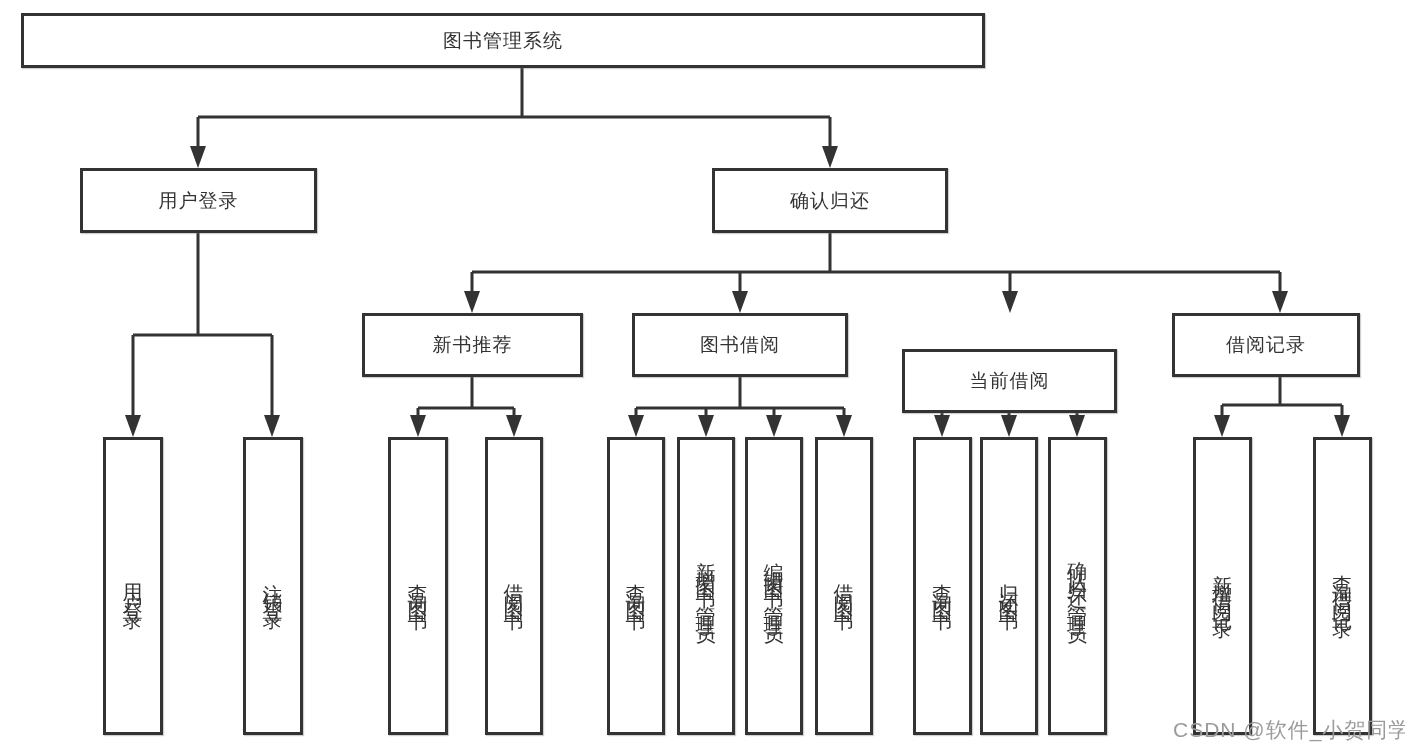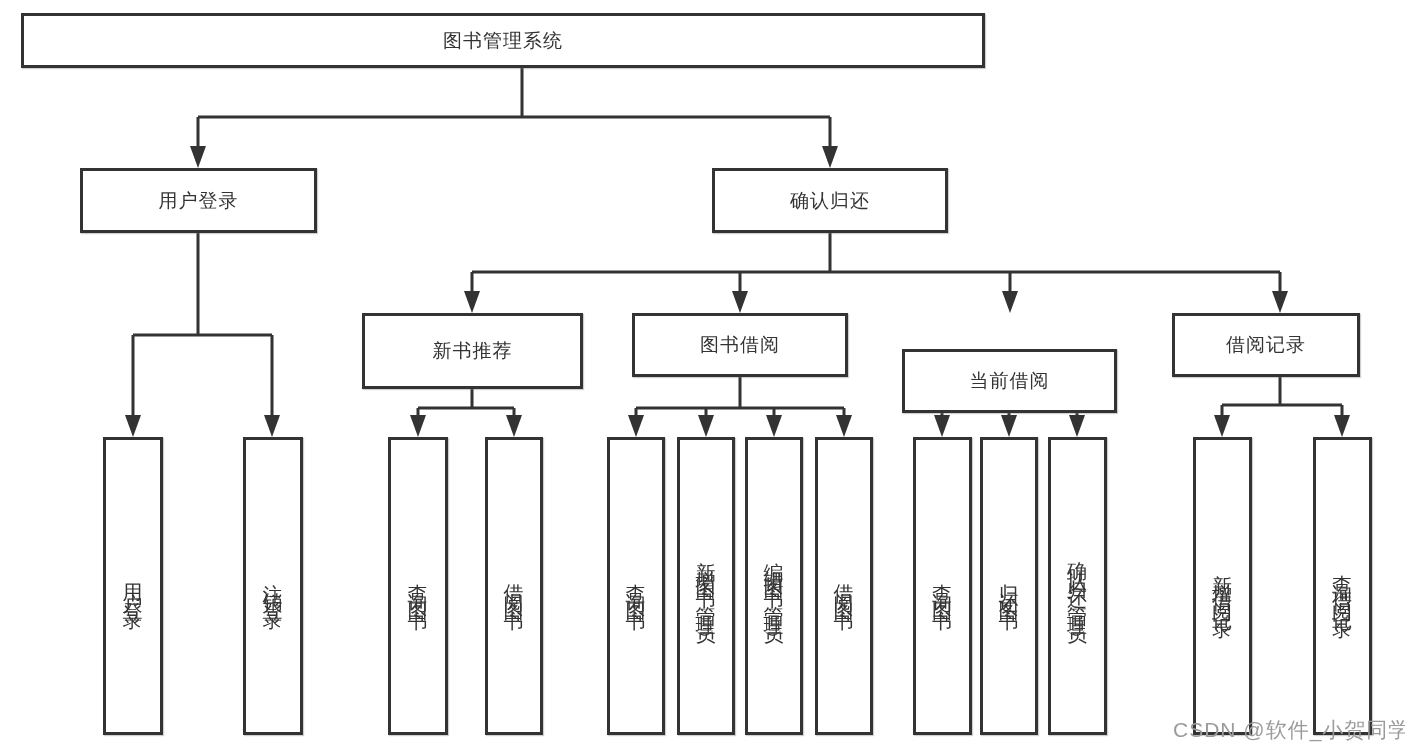--- a/index.html
+++ b/index.html
@@ -77,21 +77,21 @@
       <polygon points="1214,415 1230,415 1222,437"></polygon>
       <polygon points="1334,415 1350,415 1342,437"></polygon>
     </g>
   </svg>
 
   <div class="box" style="left:21px;top:13px;width:964px;height:55px;">图书管理系统</div>
 
   <div class="box" style="left:80px;top:168px;width:237px;height:65px;">用户登录</div>
   <div class="box" style="left:712px;top:168px;width:236px;height:65px;">确认归还</div>
 
-  <div class="box" style="left:362px;top:313px;width:221px;height:76px;">新书推荐</div>
+  <div class="box" style="left:362px;top:313px;width:221px;height:64px;">新书推荐</div>
   <div class="box" style="left:632px;top:313px;width:216px;height:64px;">图书借阅</div>
   <div class="box" style="left:902px;top:313px;width:215px;height:64px;margin-top:36px;">当前借阅</div>
   <div class="box" style="left:1172px;top:313px;width:188px;height:64px;">借阅记录</div>
 
   <div class="box vbox" style="left:103px;top:437px;width:60px;height:298px;">用户登录</div>
   <div class="box vbox" style="left:243px;top:437px;width:60px;height:298px;">注销登录</div>
 
   <div class="box vbox" style="left:388px;top:437px;width:60px;height:298px;">查询图书</div>
   <div class="box vbox" style="left:485px;top:437px;width:58px;height:298px;">借阅图书</div>
 

